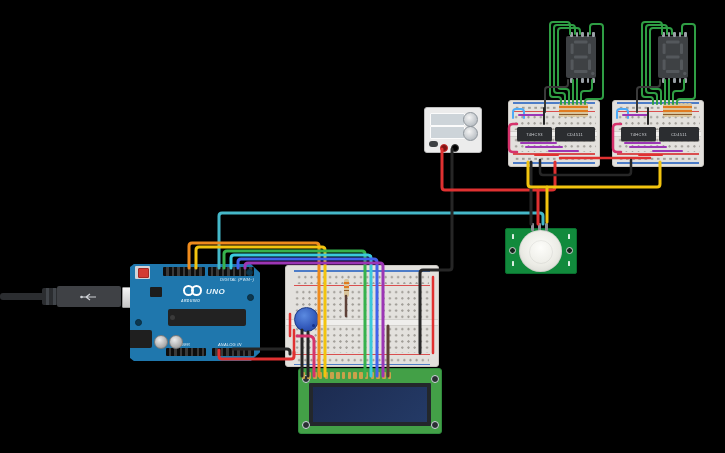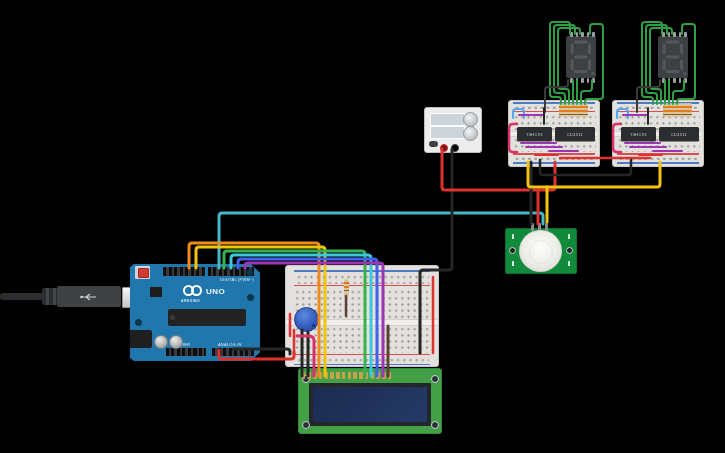--- a/index.html
+++ b/index.html
@@ -1,18 +1,18 @@
 <!DOCTYPE html>
 <html><head>
 <meta charset="utf-8">
 <style>
   html,body{margin:0;padding:0;background:#000;}
   #canvas{position:relative;width:725px;height:453px;background:#000;overflow:hidden;
     font-family:"Liberation Sans",sans-serif;}
-  .abs{position:absolute;}
+  .abs{position:absolute;font-style:italic;}
   
   #arduino{left:130px;top:264px;width:130px;height:97px;background:#1f77ad;border-radius:3px;
     clip-path:polygon(0 3%,3% 0,93% 0,100% 9%,100% 91%,93% 100%,3% 100%,0 97%);}
   .hdr{position:absolute;height:9px;background:#141414;border-radius:1px;
     background-image:repeating-linear-gradient(90deg,#0d0d0d 0 3px,#3a3a3a 3px 5.5px);}
   .ard-label{position:absolute;color:#dceef7;font-size:4px;letter-spacing:.2px;white-space:nowrap;}
   .ring{position:absolute;width:7px;height:7px;border:2px solid #fff;border-radius:50%;}
   #uno-text{position:absolute;left:76px;top:23px;color:#eaf6fc;font-size:8px;font-weight:bold;letter-spacing:.5px;}
   #ard-brand{position:absolute;left:51px;top:35px;color:#cfe8f4;font-size:3.5px;font-weight:bold;letter-spacing:.4px;}
   .cap{position:absolute;width:12px;height:12px;border-radius:50%;

